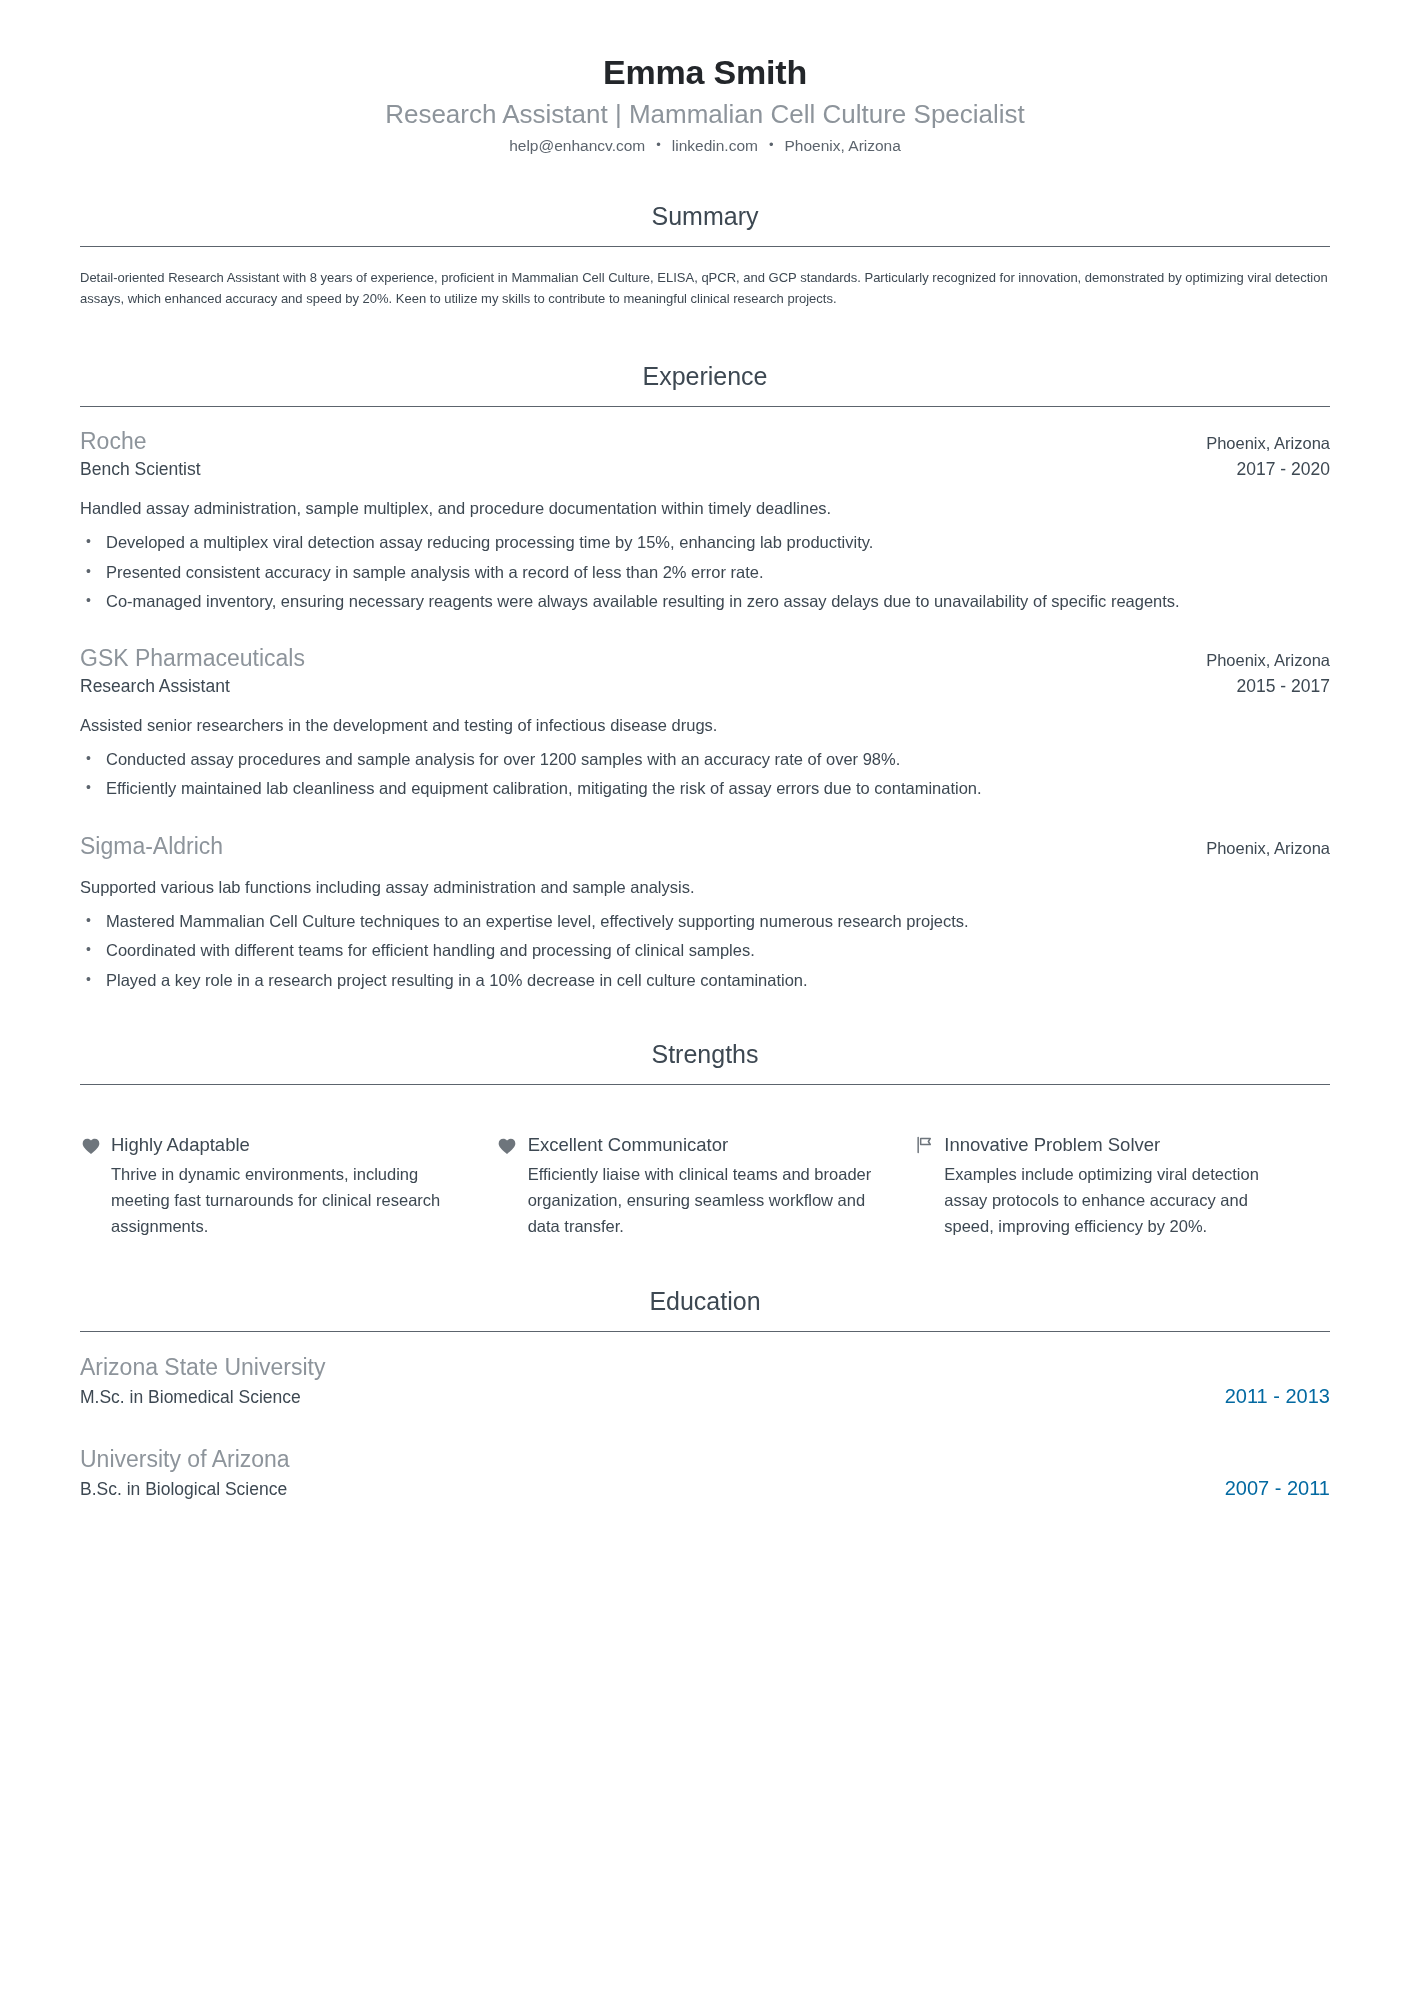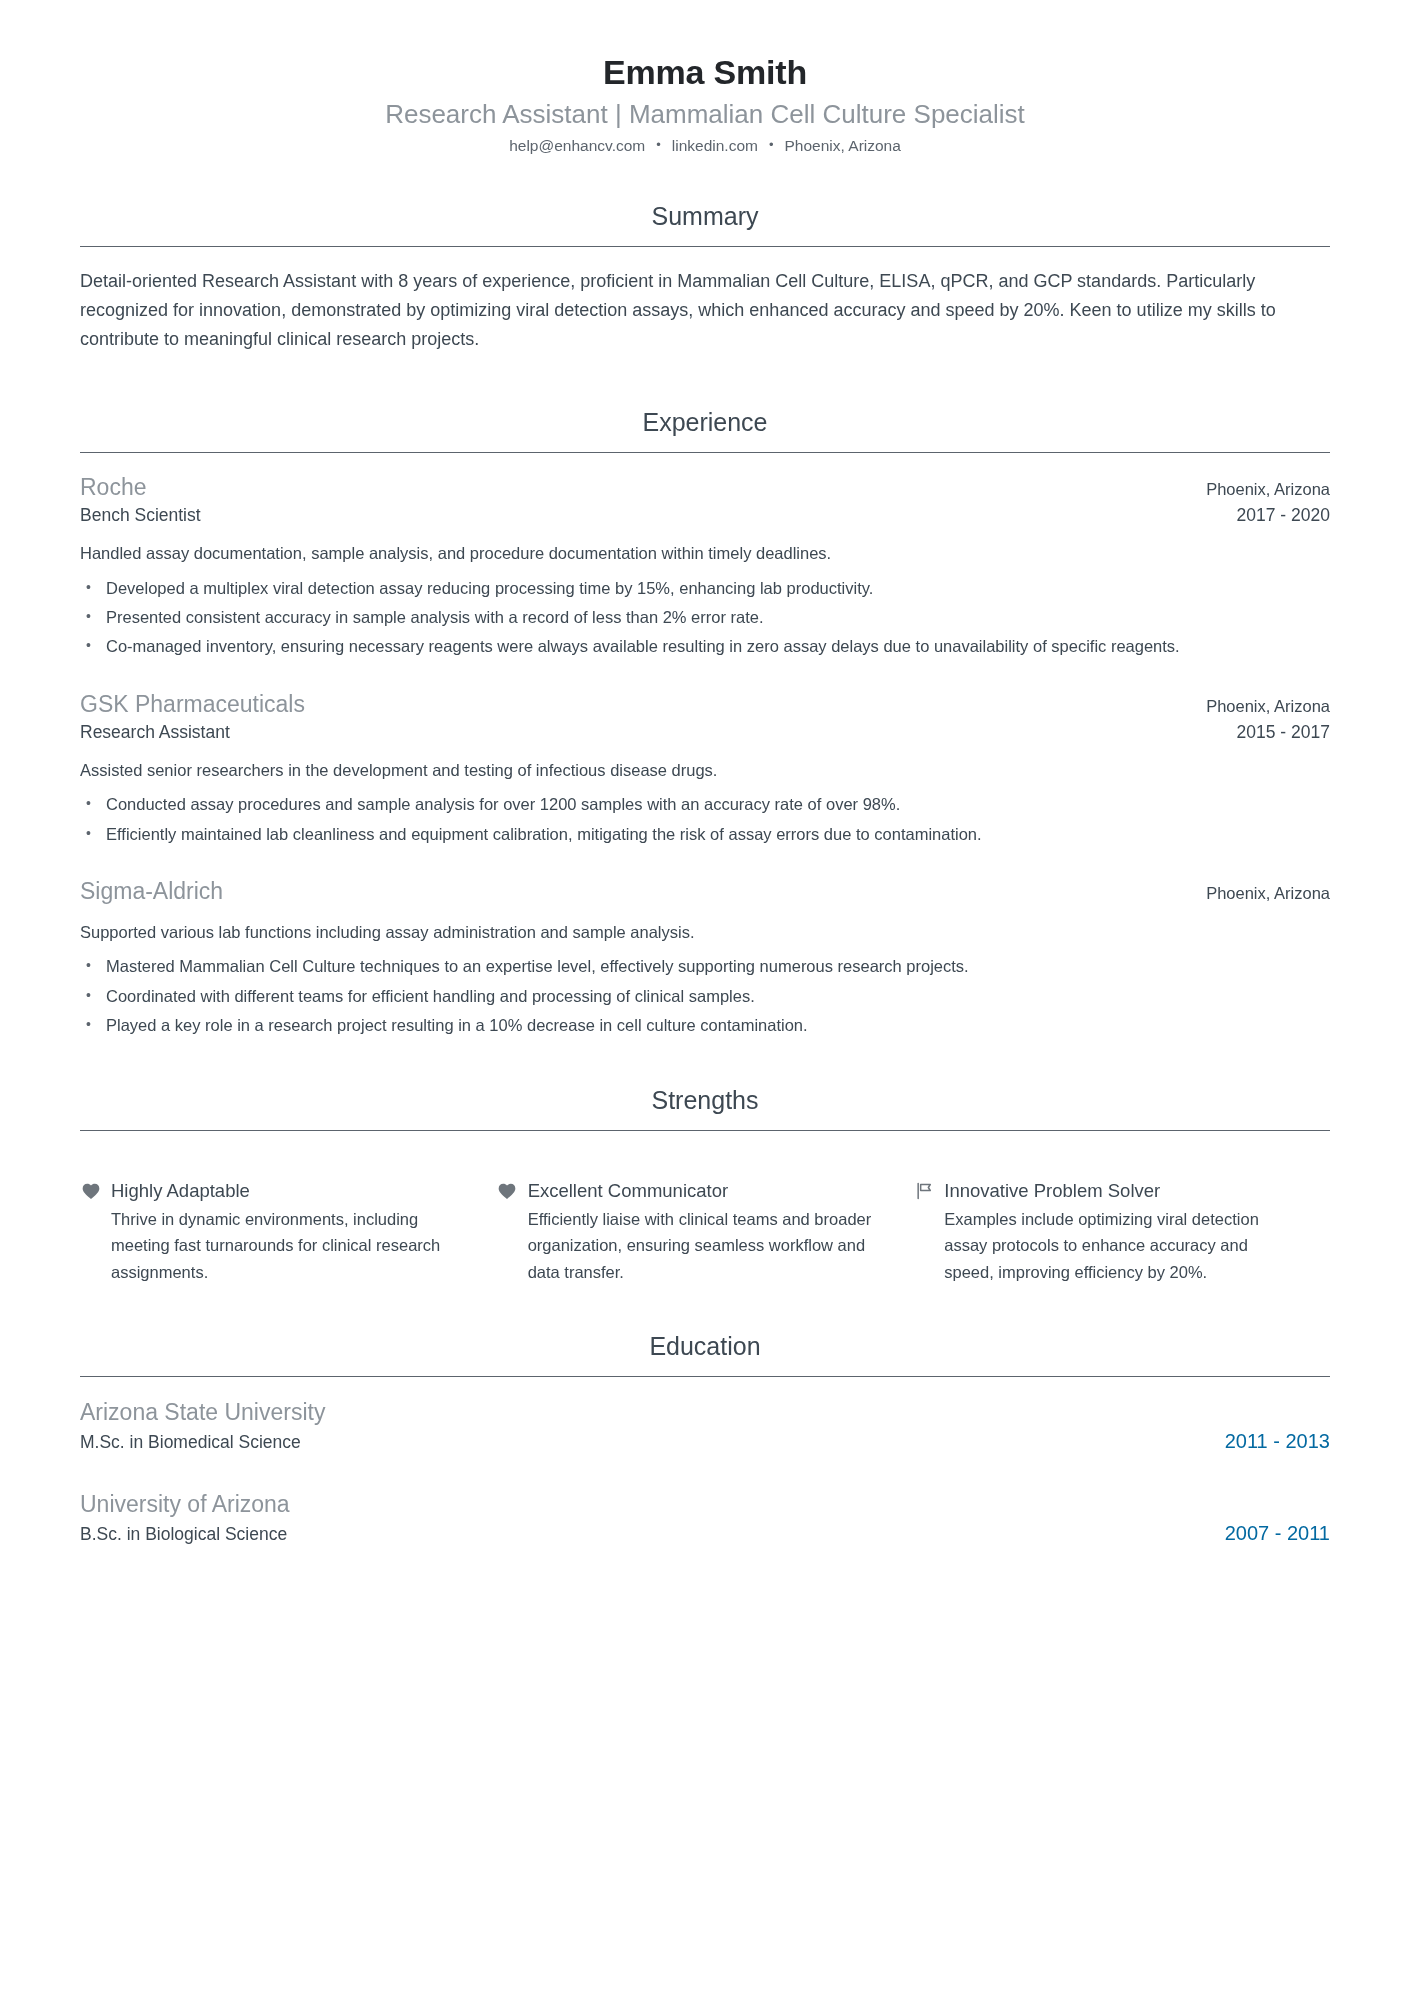--- a/index.html
+++ b/index.html
@@ -70,21 +70,21 @@
   }
   .section-rule {
     height: 0;
     border-top: 1.6px solid #5c646d;
     width: 100%;
   }
   .section-body { padding-top: 20px; }
 
   
   .summary-text {
-    font-size: 18px;
+    font-size: 13px;
     line-height: 1.62;
     color: #3d4852;
     text-align: left;
   }
 
   
   .entry { margin-bottom: 30px; }
   .entry:last-child { margin-bottom: 0; }
   .entry-row {
     display: flex;
@@ -238,21 +238,21 @@
 
       <div class="entry">
         <div class="entry-row">
           <div class="entry-company">Roche</div>
           <div class="entry-location">Phoenix, Arizona</div>
         </div>
         <div class="entry-row">
           <div class="entry-role">Bench Scientist</div>
           <div class="entry-dates">2017 - 2020</div>
         </div>
-        <div class="entry-desc">Handled assay documentation, sample analysis, and procedure documentation within timely deadlines.</div>
+        <div class="entry-desc">Handled assay administration, sample multiplex, and procedure documentation within timely deadlines.</div>
         <ul class="bullets">
           <li>Developed a multiplex viral detection assay reducing processing time by 15%, enhancing lab productivity.</li>
           <li>Presented consistent accuracy in sample analysis with a record of less than 2% error rate.</li>
           <li>Co-managed inventory, ensuring necessary reagents were always available resulting in zero assay delays due to unavailability of specific reagents.</li>
         </ul>
       </div>
 
       <div class="entry">
         <div class="entry-row">
           <div class="entry-company">GSK Pharmaceuticals</div>

